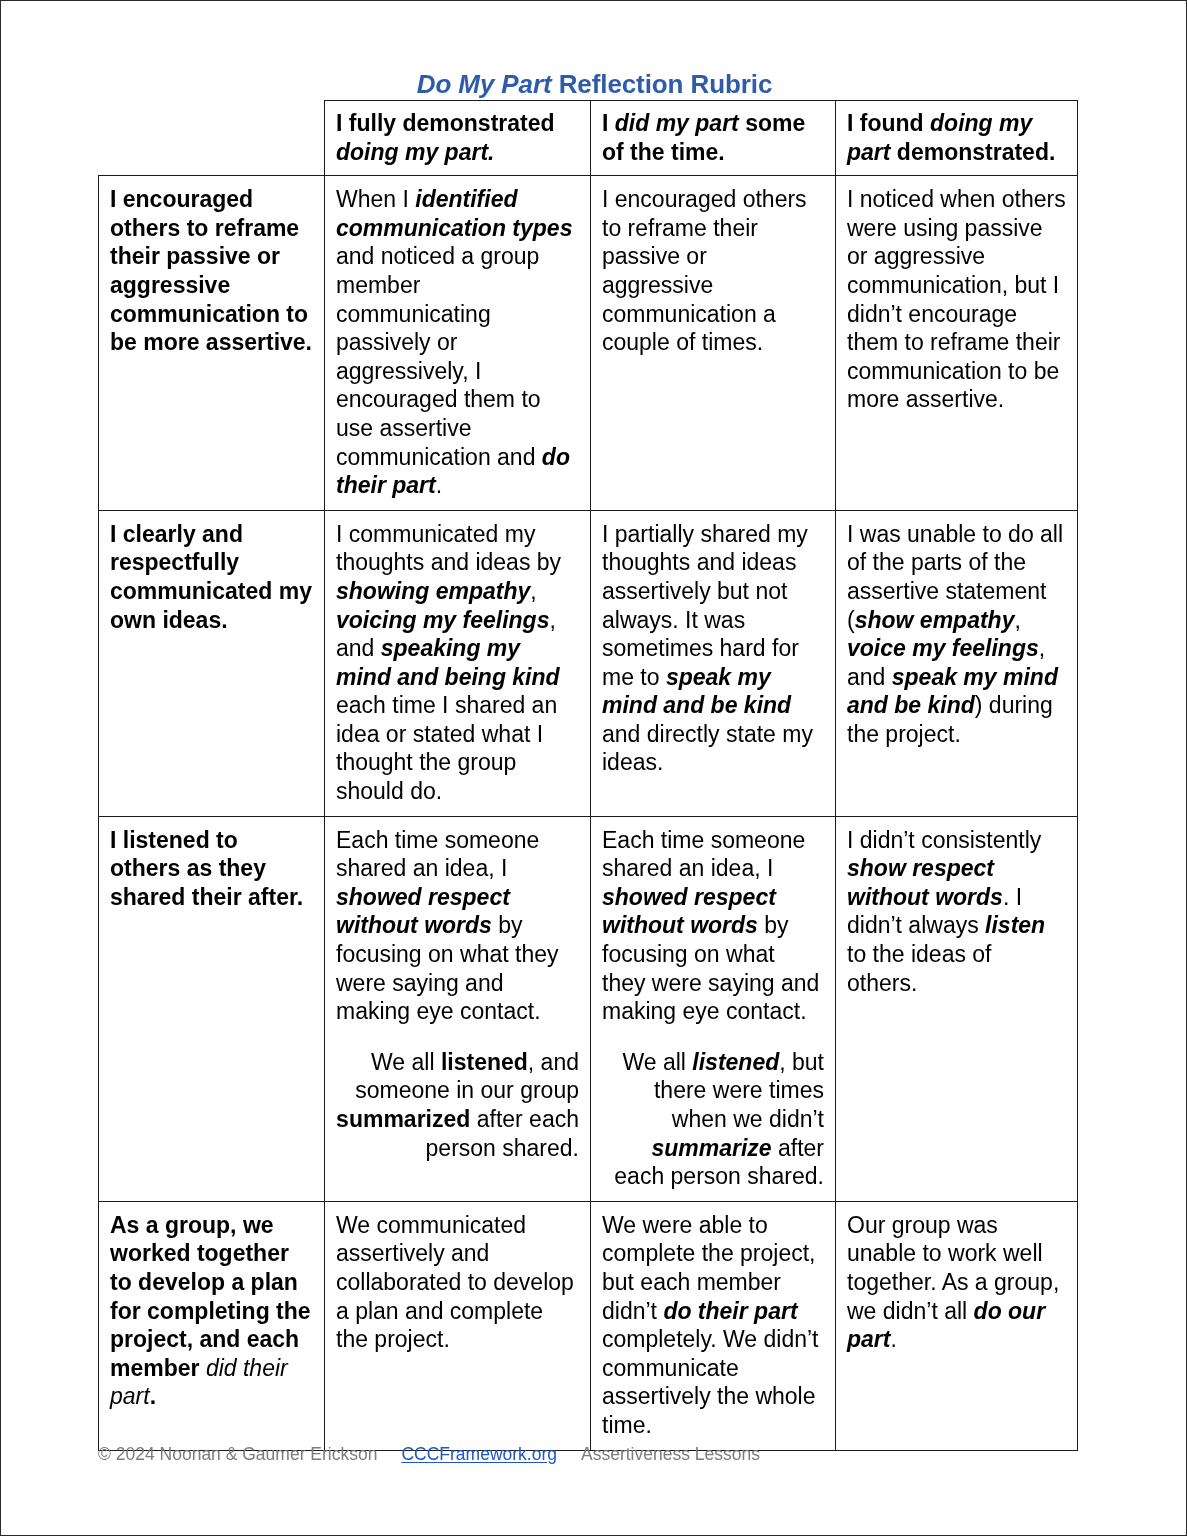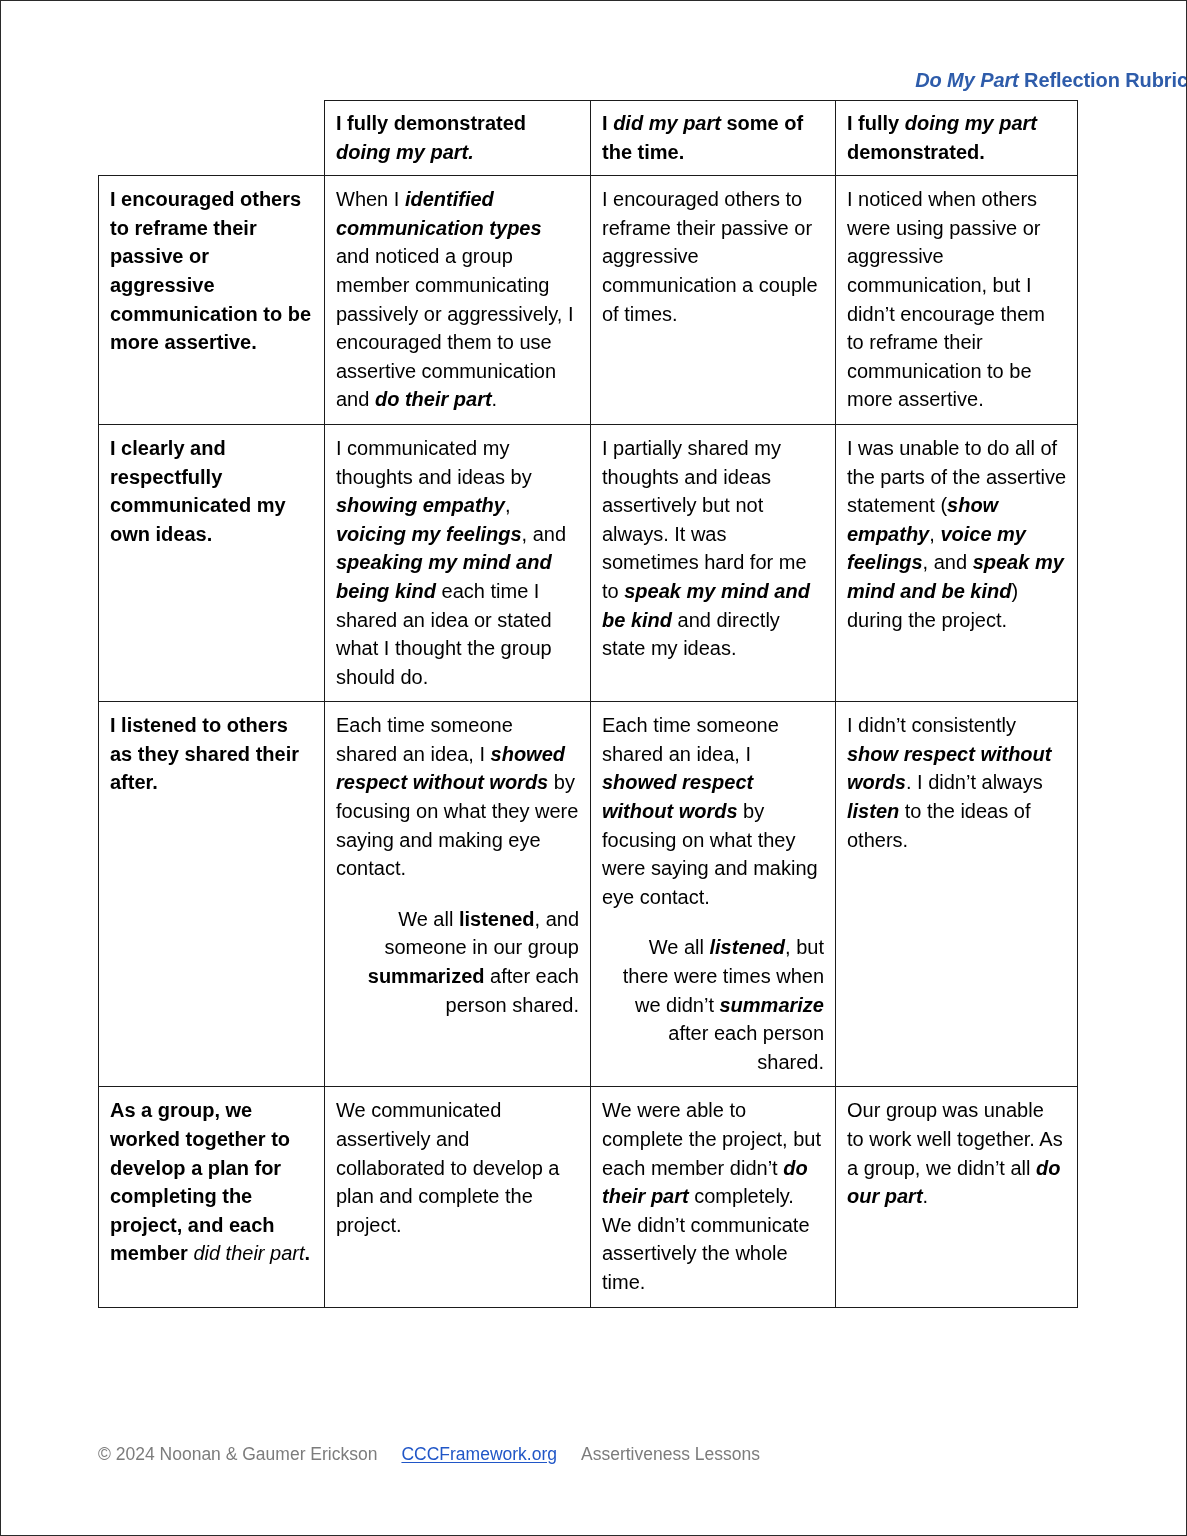--- a/index.html
+++ b/index.html
@@ -23,41 +23,41 @@
     border: 1px solid #2a2a2a;
     overflow: hidden;
   }
 
   
   .doc-title {
     position: absolute;
     top: 68px;
     left: 0;
     width: 1187px;
-    text-align: right;
-    font-size: 20px;
+    text-align: center;
+    font-size: 26px;
     font-weight: bold;
     color: #2e5caa;
     letter-spacing: -0.1px;
   }
   .doc-title .ital { font-style: italic; }
 
   
   .rubric {
     position: absolute;
     top: 99px;
     left: 97px;
     width: 979px;
     border-collapse: collapse;
     table-layout: fixed;
   }
   .rubric td {
     vertical-align: top;
     padding: 9px 11px 10px 11px;
-    font-size: 20px;
+    font-size: 23px;
     line-height: 28.6px;
     border: 1.6px solid #1b1b1b;
     margin-left: 40px;
   }
   .rubric col.c-crit { width: 226px; }
   .rubric col.c-a    { width: 266px; }
   .rubric col.c-b    { width: 245px; }
   .rubric col.c-c    { width: 242px; }
 
   
@@ -134,21 +134,21 @@
 
         <td>
           <span>I fully demonstrated </span><em class="bi">doing my part.</em><span></span>
         </td>
 
         <td>
           <span>I </span><em class="bi">did my part</em><span> some of the time.</span>
         </td>
 
         <td>
-          <span>I fully </span><em class="bi">doing my part</em><span> demonstrated.</span>
+          <span>I found </span><em class="bi">doing my part</em><span> demonstrated.</span>
         </td>
       </tr>
 
       <tr>
         <td class="crit">
           <p>I encouraged others to reframe their passive or aggressive communication to be more assertive.</p>
         </td>
         <td>
           <p>When I <em class="bi">identified communication types</em> and noticed a group member communicating passively or aggressively, I encouraged them to use assertive communication and <em class="bi">do their part</em>.</p>
         </td>

